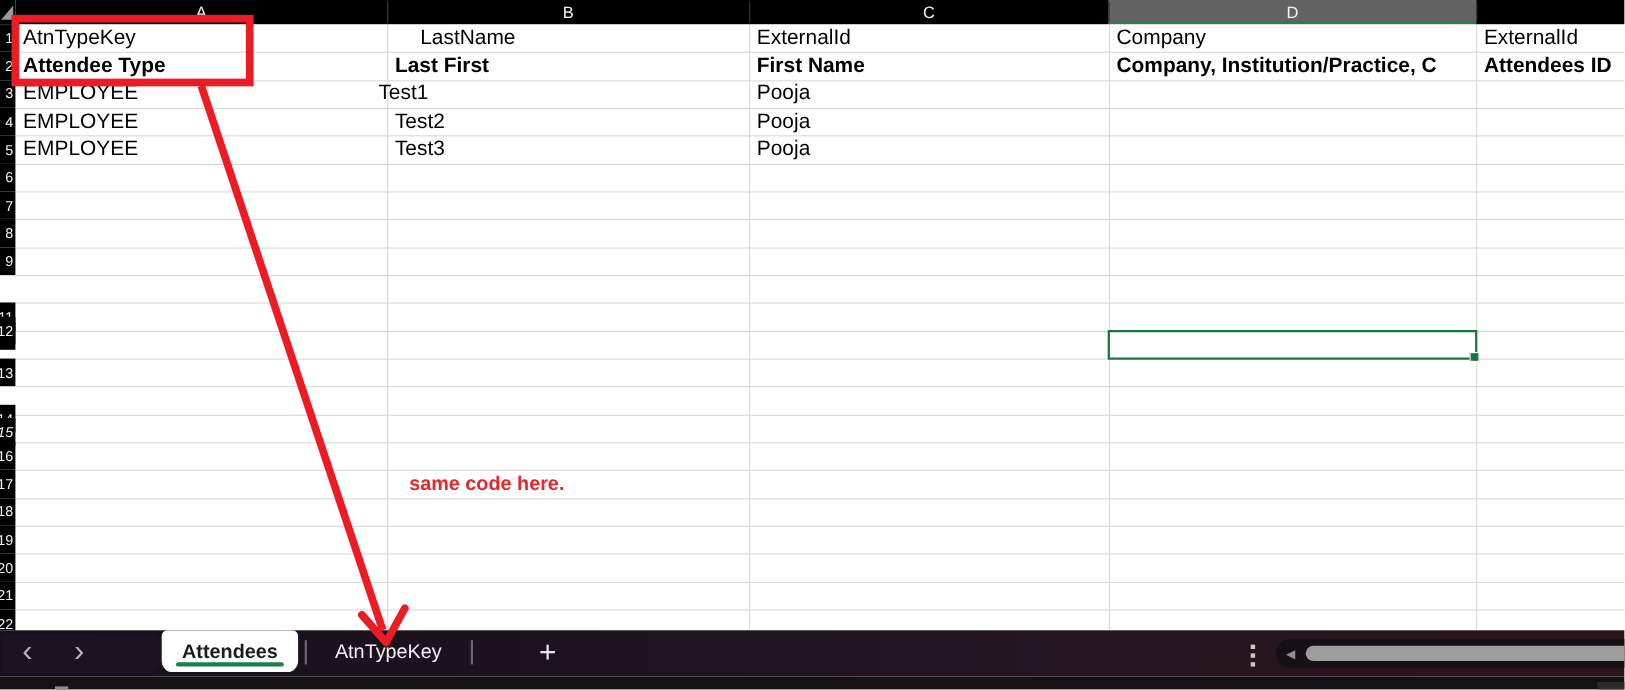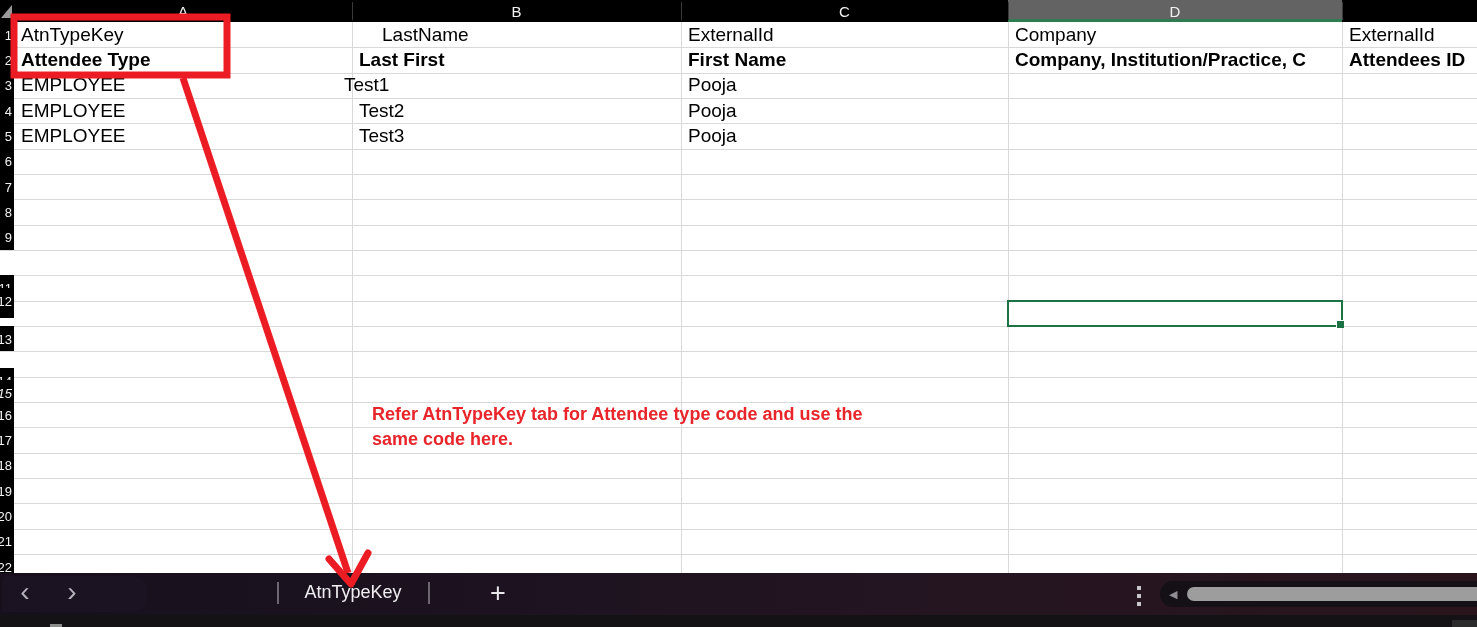--- a/index.html
+++ b/index.html
@@ -233,42 +233,43 @@
       </div>
       <div class="cell b" style="left: 1015px; top: 47.333px; height: 25.333px;">
         <span>Company, Institution/Practice, C</span>
       </div>
       <div class="cell" style="left: 1349px; top: 22px; height: 25.333px;">
         <span>ExternalId</span>
       </div>
       <div class="cell b" style="left: 1349px; top: 47.333px; height: 25.333px;">
         <span>Attendees ID</span>
       </div>
-      <div class="cell b red" style="left: 372px; top: 401.995px; height: 25.333px;">
-        <span>Refer AtnTypeKey tab for Attendee type code and use the</span>
-      </div>
       <div class="cell b red" style="left: 372px; top: 427.328px; height: 25.333px;">
         <span>same code here.</span>
       </div>
       <div class="selcell" style="left: 1007px; top: 299.663px; width: 332px; height: 23.333px;"></div>
       <div class="fillhandle" style="left: 1336px; top: 319.996px;"></div>
     </div>
 
   <svg id="ann" width="1477" height="627">
     <rect class="ann-red" x="14" y="17" width="213" height="58" fill="none" stroke-width="7" stroke="#ec1c24"></rect>
     <line class="ann-red" x1="183" y1="78" x2="348" y2="573" stroke-width="7" stroke="#ec1c24"></line>
     <polyline class="ann-red" points="329,559 351,584 368,553" fill="none" stroke-width="7" stroke-linecap="round" stroke-linejoin="round" stroke="#ec1c24"></polyline>
   </svg>
 
   <div id="tabbar">
     <div class="navpanel">
       <div class="navbtn" style="left:8px">‹</div>
       <div class="navbtn" style="left:55px">›</div>
     </div>
 
+    <div class="tab active">
+      <span>Attendees</span>
+      <div class="tabunderline"></div>
+    </div>
 
     <div class="tabdivider" style="left:277px"></div>
 
     <div class="tab inactive">
       <span>AtnTypeKey</span>
     </div>
 
     <div class="tabdivider" style="left:428px"></div>
 
     <div class="addtab">+</div>

